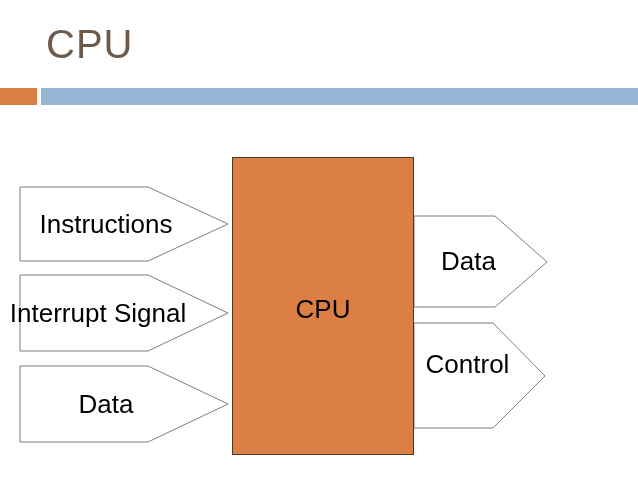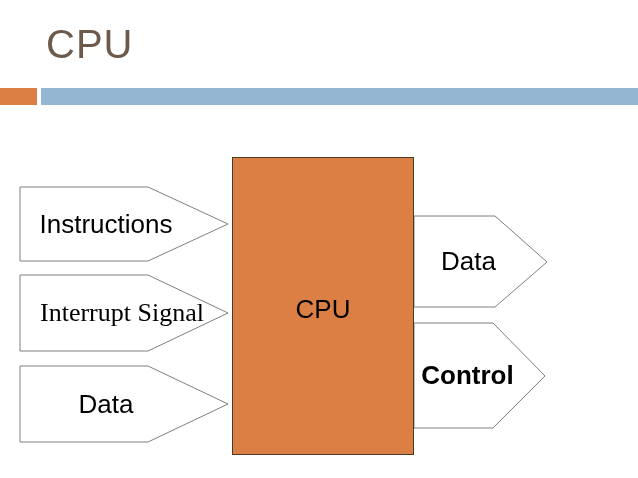--- a/index.html
+++ b/index.html
@@ -62,24 +62,24 @@
     font-size:26px;color:var(--label-color);
     padding-top:6px;
   }
   .arrow-label{
     position:absolute;
     display:flex;align-items:center;justify-content:center;
     font-size:26px;color:var(--label-color);
     white-space:nowrap;
   }
   .lbl-instructions{left:20px;top:187px;width:208px;height:74px;padding-right:36px;}
-  .lbl-interrupt  {left:36px;top:275px;width:208px;height:76px;padding-right:36px;font-family:Liberation Serif, serif;}
+  .lbl-interrupt  {left:12px;top:275px;width:208px;height:76px;padding-right:36px;}
   .lbl-data-in    {left:20px;top:366px;width:208px;height:76px;padding-right:36px;}
   .lbl-data-out   {left:414px;top:216px;width:133px;height:91px;padding-right:24px;}
-  .lbl-control    {left:414px;top:323px;width:131px;height:105px;padding-right:24px;flex-direction:row;line-height:29px;font-weight:bold;}
+  .lbl-control    {left:414px;top:312px;width:131px;height:105px;padding-right:24px;flex-direction:row;line-height:29px;}
 </style>
 </head>
 <body>
 
 <div class="slide">
 
   <div class="slide-title">CPU</div>
 
   <div class="bar-orange"></div>
   <div class="bar-blue"></div>

